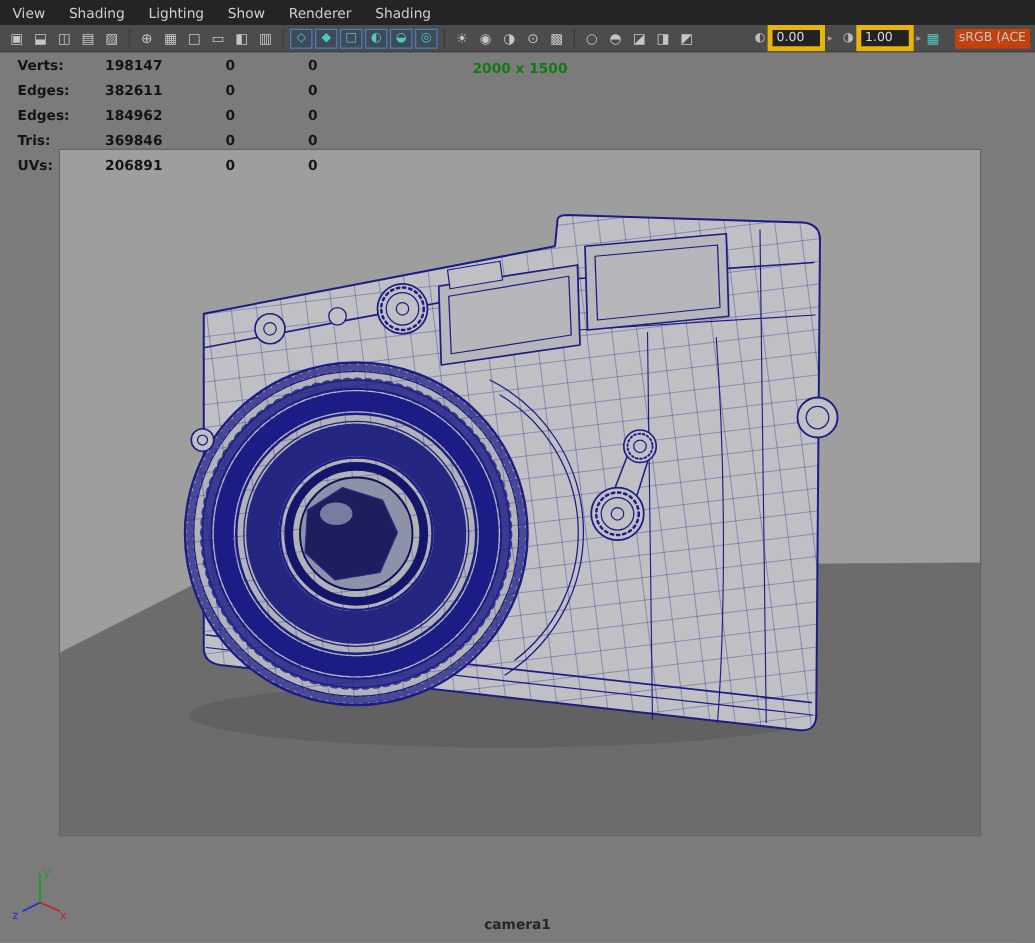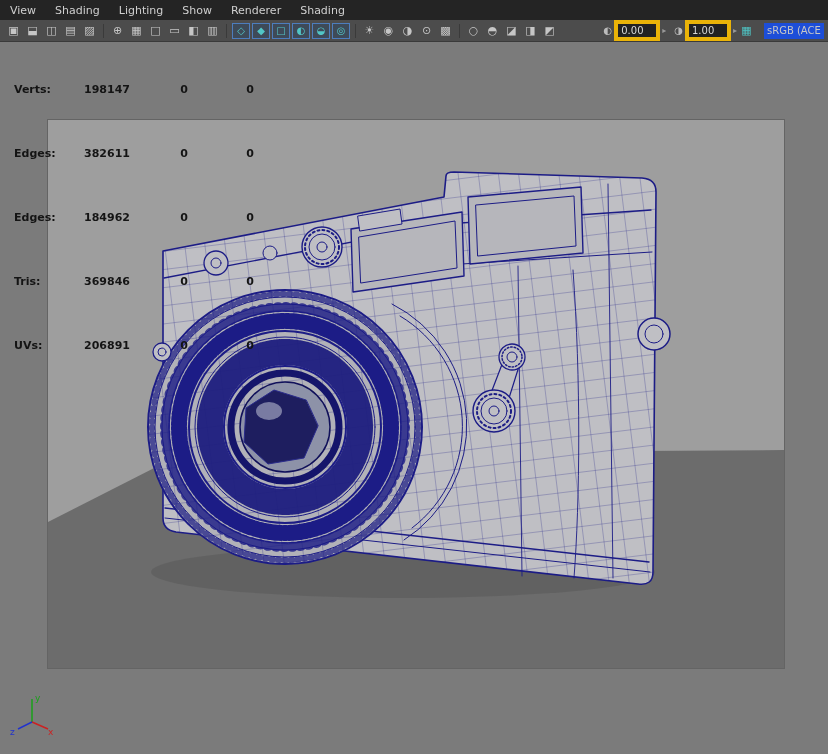--- a/index.html
+++ b/index.html
@@ -33,36 +33,36 @@
   .tb-sep{width:1px;height:14px;background:#3a3a3a;margin:0 4px;}
   .tb-spacer{flex:1;}
   .tb-field{display:flex;align-items:center;gap:2px;margin-left:8px;}
   .tb-field .fld-icon{color:#bcbcbc;font-size:10px;}
   .tb-input{
     background:#222;border:4px solid #eab308;color:#d8d8d8;
     font-size:10px;padding:0 3px;min-width:32px;height:13px;line-height:13px;
   }
   .spinner{color:#999;font-size:8px;}
   .srgb{
-    margin-left:8px;background:#1d4ed8;color:#c6c6c6;font-size:10px;
+    margin-left:8px;background:#c2410c;color:#c6c6c6;font-size:10px;
     padding:2px 3px;white-space:nowrap;overflow:hidden;width:54px;height:12px;line-height:12px;
   }
   
   .viewport{position:relative;width:828px;height:712px;background:#7b7b7b;}
   .render-area{
     position:absolute;left:48px;top:78px;width:736px;height:548px;
     box-shadow:0 0 0 1px rgba(0,0,0,.18);
   }
   .scene-svg{display:block;}
   .res-label{
     position:absolute;left:48px;top:6px;width:736px;text-align:center;
     font-size:11px;font-weight:bold;color:#137a13;
   }
   .hud{position:absolute;left:14px;top:-3px;font-size:11px;font-weight:bold;color:#141414;}
-  .hud-row{display:flex;height:20px;align-items:flex-start;margin-top:44px;}
+  .hud-row{display:flex;height:20px;align-items:flex-end;}
   .hud-label{width:48px;text-align:left;}
   .hud-v1{width:68px;text-align:right;}
   .hud-v2{width:58px;text-align:right;}
   .hud-v3{width:66px;text-align:right;}
   .camera-label{
     position:absolute;left:0;right:0;bottom:8px;text-align:center;
     font-size:11px;font-weight:bold;color:#242424;
   }
   .axis{position:absolute;left:8px;bottom:18px;width:48px;height:44px;}
 </style>
@@ -275,20 +275,21 @@
           <circle cx="606" cy="214" r="9" fill="none" stroke-width="1"></circle>
         </g>
         <g fill="#bfbfc4">
           <circle cx="114" cy="232" r="9" stroke-width="1.3"></circle>
           <circle cx="114" cy="232" r="4" fill="none" stroke-width="1"></circle>
         </g>
       </g>
     </svg>
   </div>
 
+  <div class="res-label">2000 x 1500</div>
 
   <div class="hud">
       <div class="hud-row">
       <span class="hud-label">Verts:</span>
       <span class="hud-v1">198147</span>
       <span class="hud-v2">0</span>
       <span class="hud-v3">0</span>
     </div>
       <div class="hud-row">
       <span class="hud-label">Edges:</span>
@@ -318,13 +319,14 @@
 
   <svg class="axis" width="48" height="44" viewBox="0 0 48 44" xmlns="http://www.w3.org/2000/svg">
     <line x1="24" y1="30" x2="24" y2="7" stroke="#19a019" stroke-width="1.5"></line>
     <line x1="24" y1="30" x2="40" y2="37" stroke="#cc2222" stroke-width="1.5"></line>
     <line x1="24" y1="30" x2="10" y2="37" stroke="#2233cc" stroke-width="1.5"></line>
     <text x="27" y="9" font-size="9" fill="#19a019">y</text>
     <text x="40" y="43" font-size="9" fill="#cc2222">x</text>
     <text x="2" y="43" font-size="9" fill="#2233cc">z</text>
   </svg>
 
+  <div class="camera-label">camera1</div>
 </div>
 
 </body></html>

